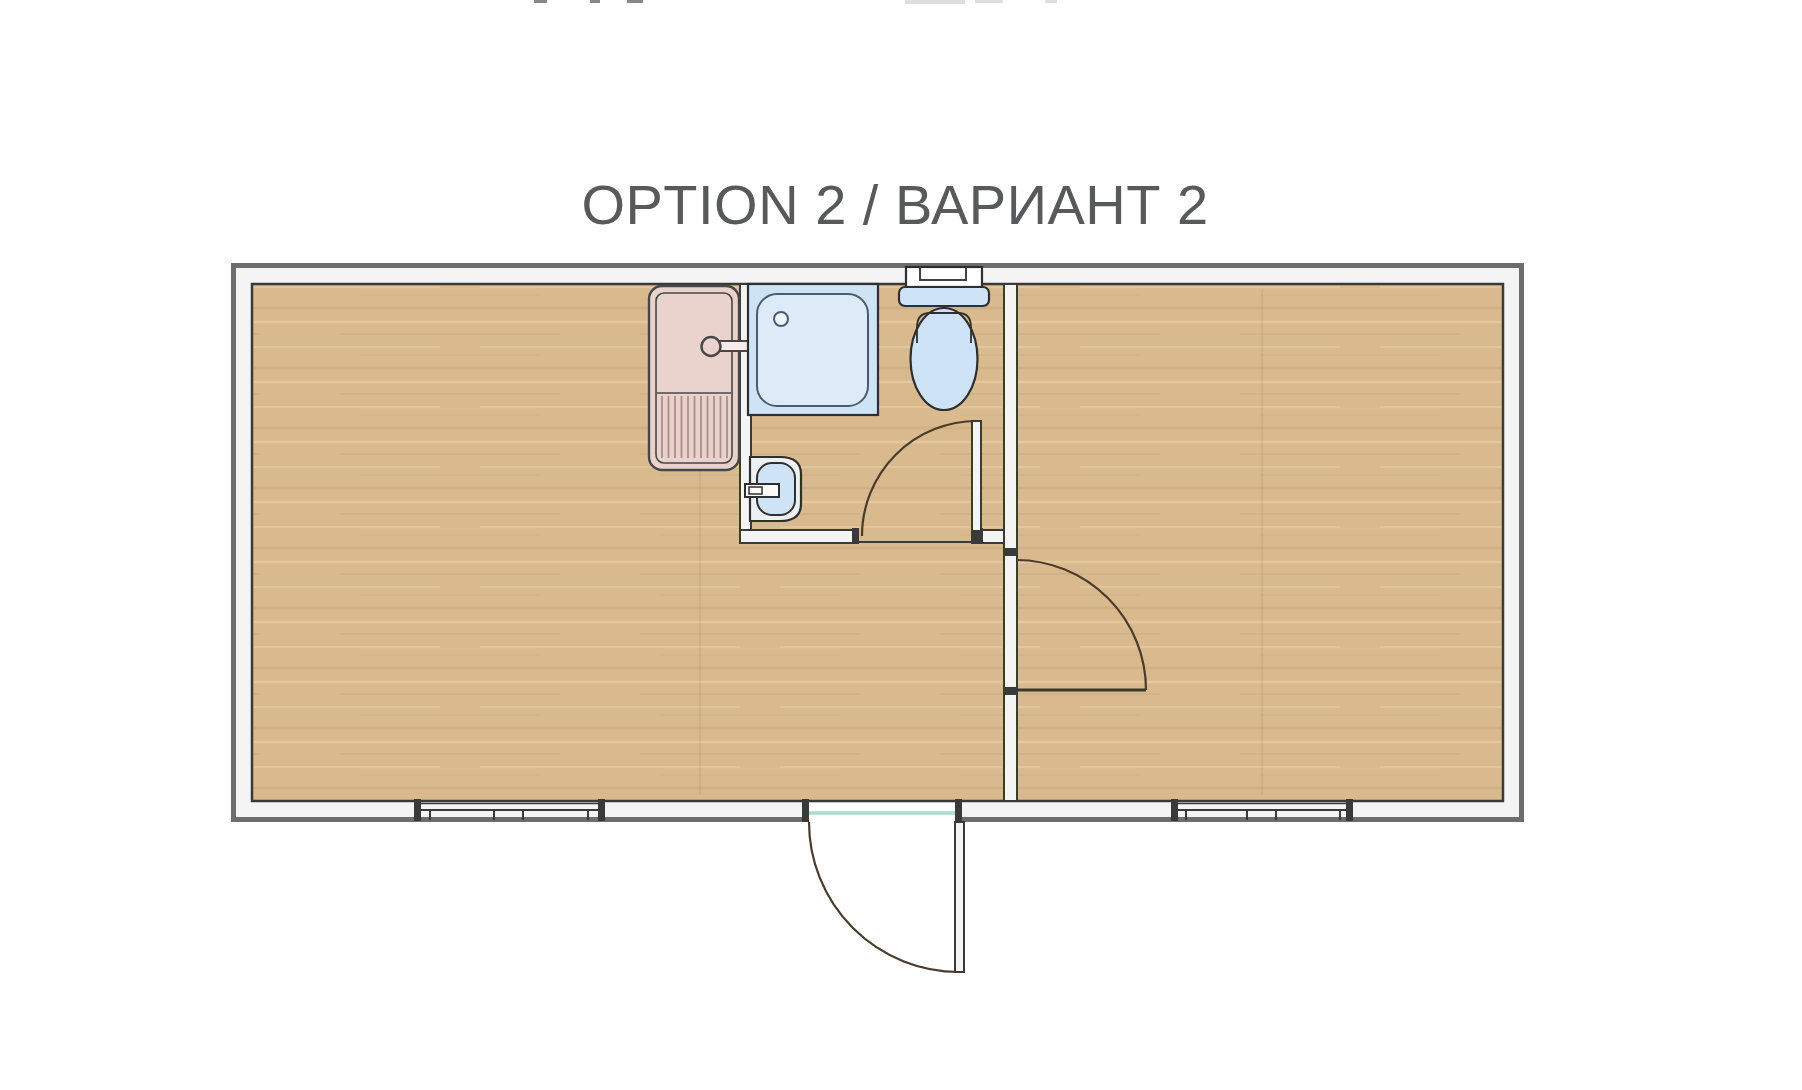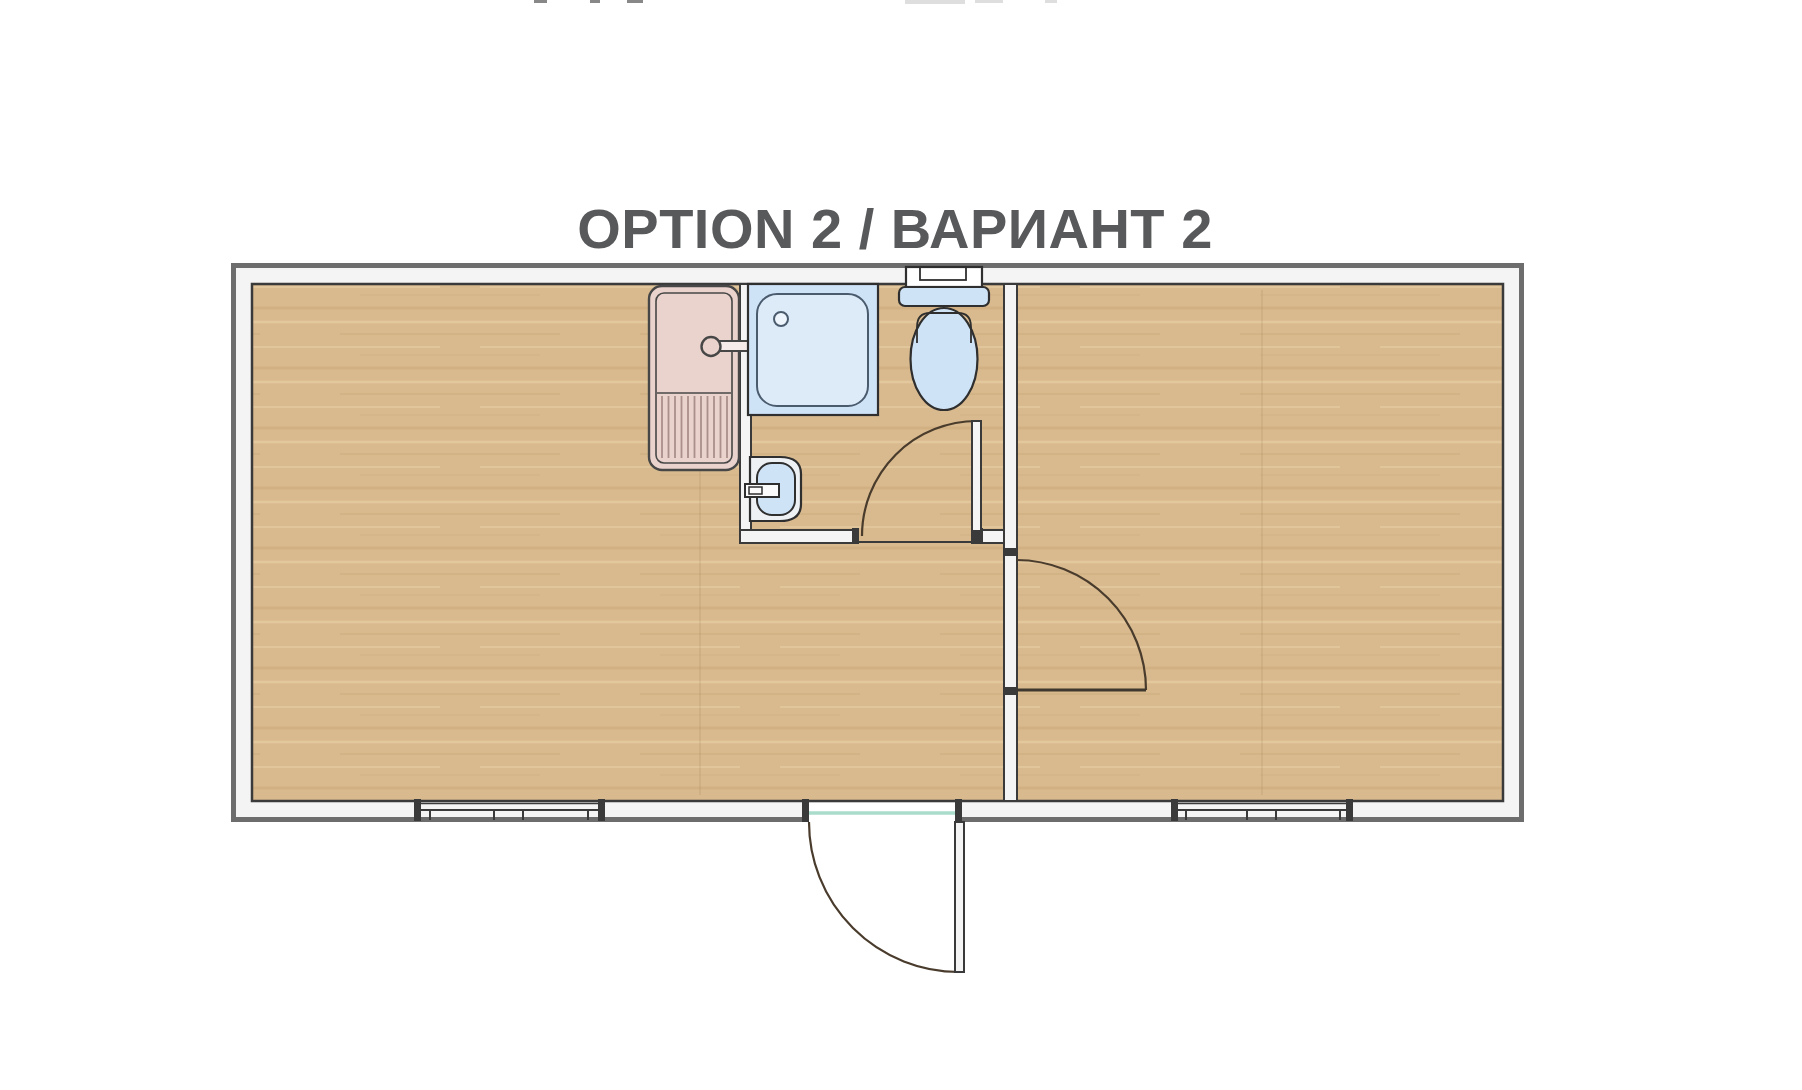--- a/index.html
+++ b/index.html
@@ -5,23 +5,23 @@
   html,body{margin:0;padding:0;}
   body{
     width:1802px;height:1090px;
     background:var(--background,#fff);
     font-family:"Liberation Sans",sans-serif;
     position:relative;overflow:hidden;
   }
   #stage{position:absolute;inset:0;width:1802px;height:1090px;}
   #plan-title{
     position:absolute;
-    left:895px;top:196px;
+    left:895px;top:172px;
     transform:translateX(-50%);
-    font-size:56px;font-weight:700;
+    font-size:56px;font-weight:400;
     letter-spacing:.5px;white-space:nowrap;
     color:var(--title-text,#58595b);
   }
   svg{position:absolute;inset:0;}
   .outer-shell{fill:var(--wall-fill);stroke:var(--wall-outer-line);stroke-width:5;}
   .floor{fill:url(#woodPattern);stroke:var(--wall-inner-line);stroke-width:2.5;}
   .seam{stroke:#8a6b45;stroke-width:2;opacity:.12;fill:none;}
   .wood-base{fill:var(--wood-base);}
   .grain-d{stroke:var(--wood-grain-dark);fill:none;}
   .grain-l{stroke:var(--wood-grain-light);fill:none;}

